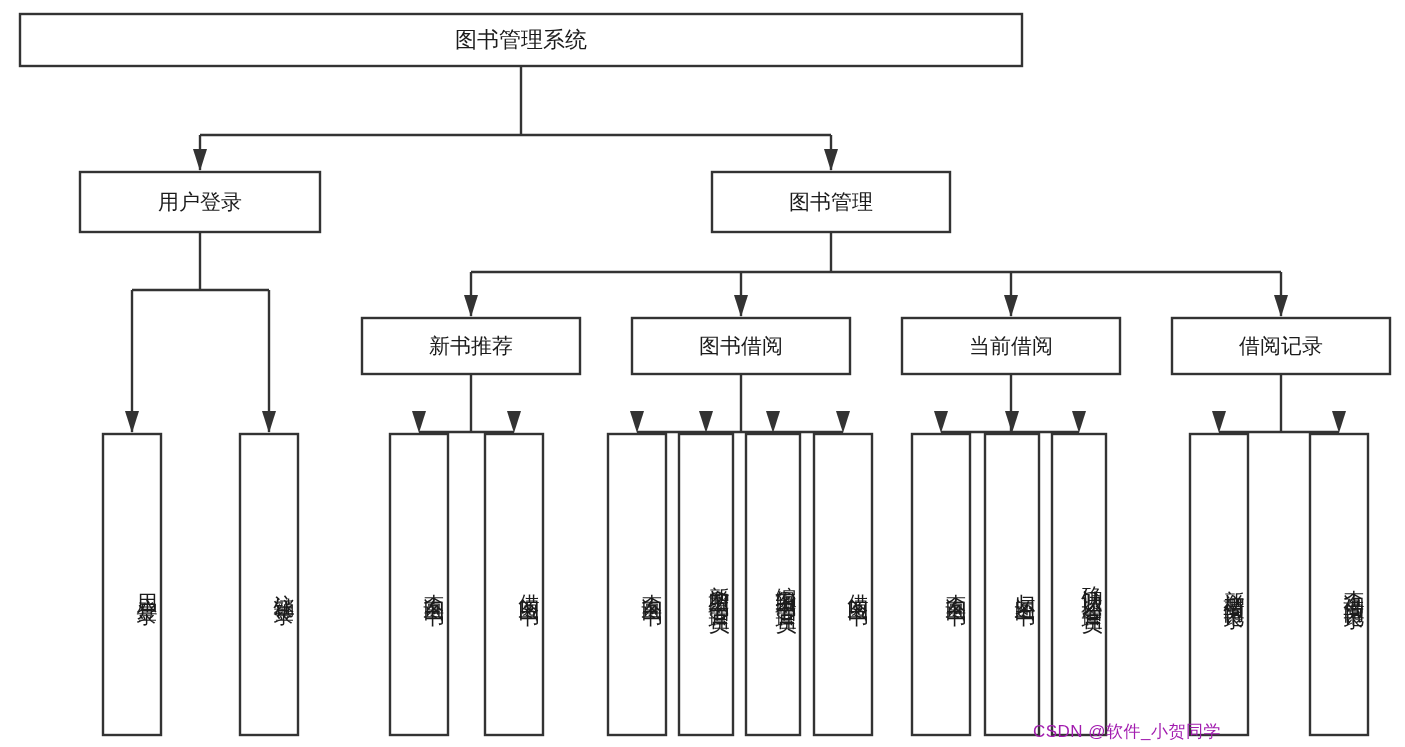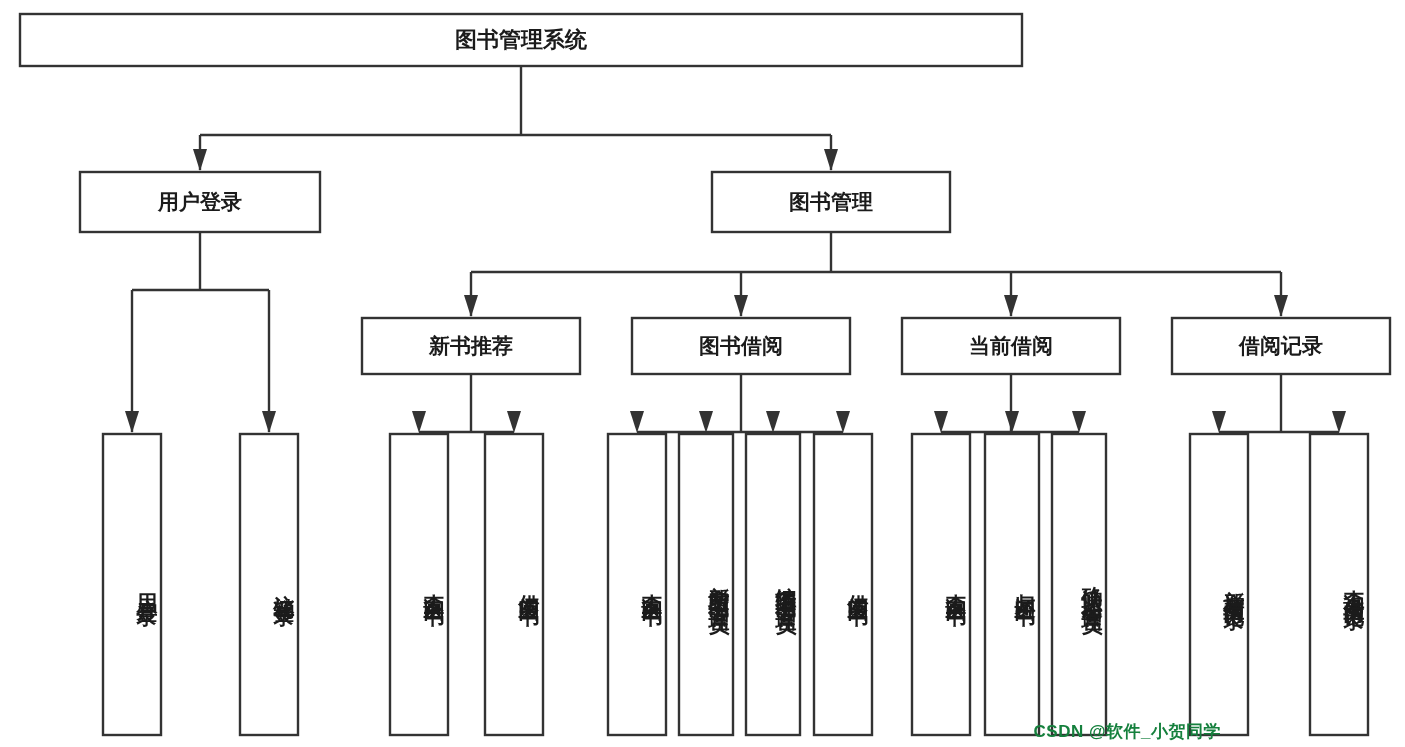--- a/index.html
+++ b/index.html
@@ -12,21 +12,20 @@
     height: 747px;
     font-family: "Liberation Sans", "DejaVu Sans", sans-serif;
     overflow: hidden;
     position: relative;
   }
   #diagram-root {
     position: relative;
     width: 1229px;
     height: 747px;
     background: #ffffff;
-    font-weight: bold;
   }
   svg.diagram-canvas {
     position: absolute;
     left: 0;
     top: 0;
     width: 1405px;
     height: 747px;
     display: block;
   }
   .node-box {
@@ -69,21 +68,21 @@
     white-space: nowrap;
     text-align: center;
     pointer-events: none;
   }
   .watermark {
     position: absolute;
     right: 8px;
     bottom: 4px;
     font-family: "Liberation Sans", "DejaVu Sans", sans-serif;
     font-size: 17px;
-    color: #15803d;
+    color: #a21caf;
     letter-spacing: 0.5px;
     white-space: nowrap;
   }
 </style>
 </head>
 <body>
 
 <div id="diagram-root">
 
   <svg class="diagram-canvas" viewBox="0 0 1405 747">

